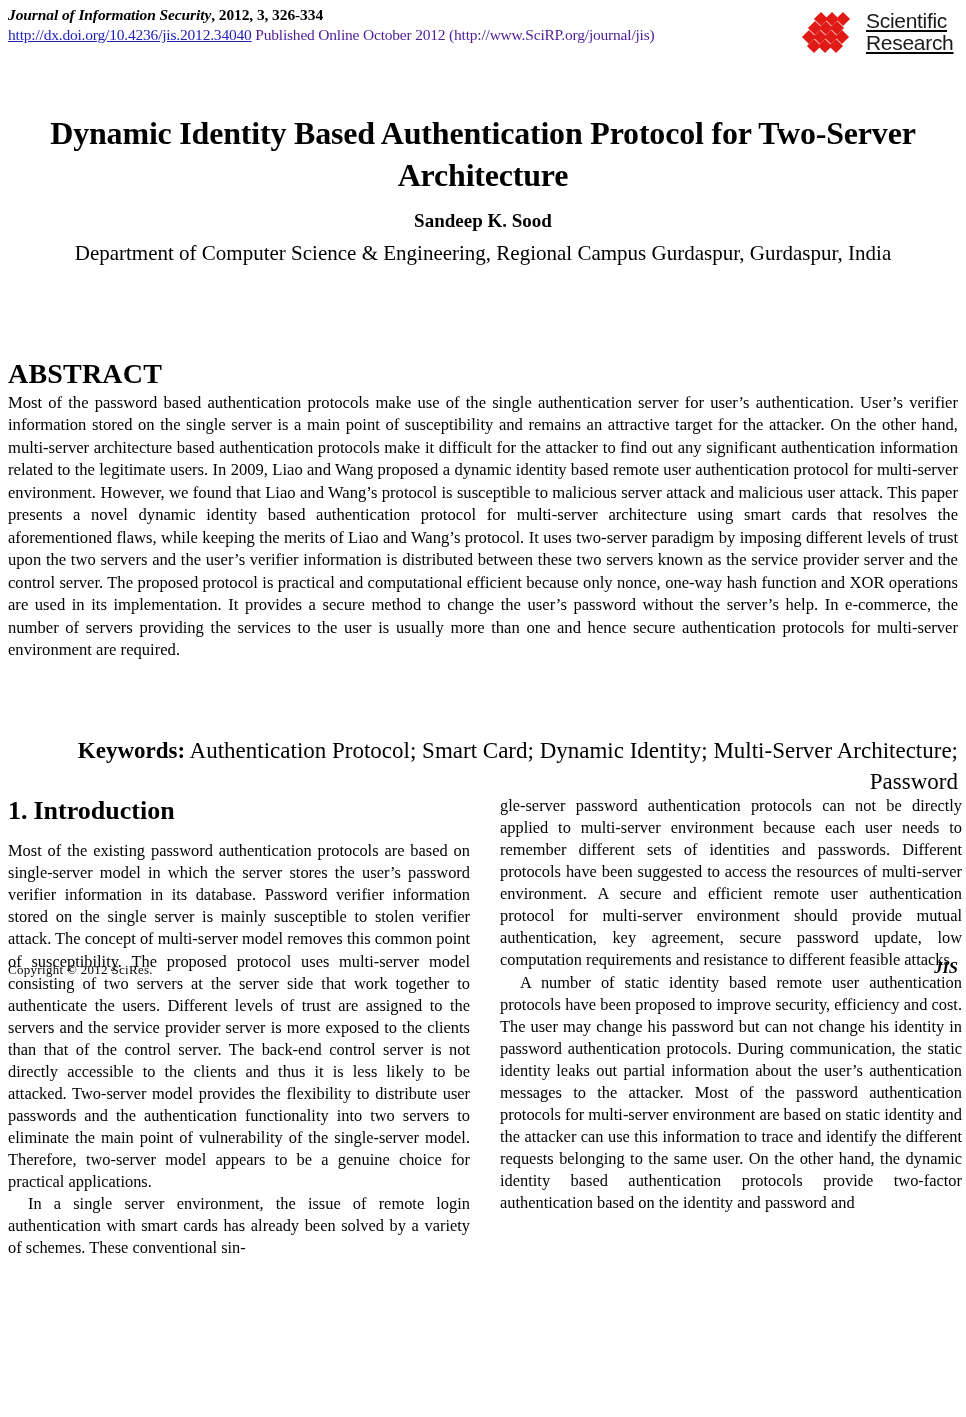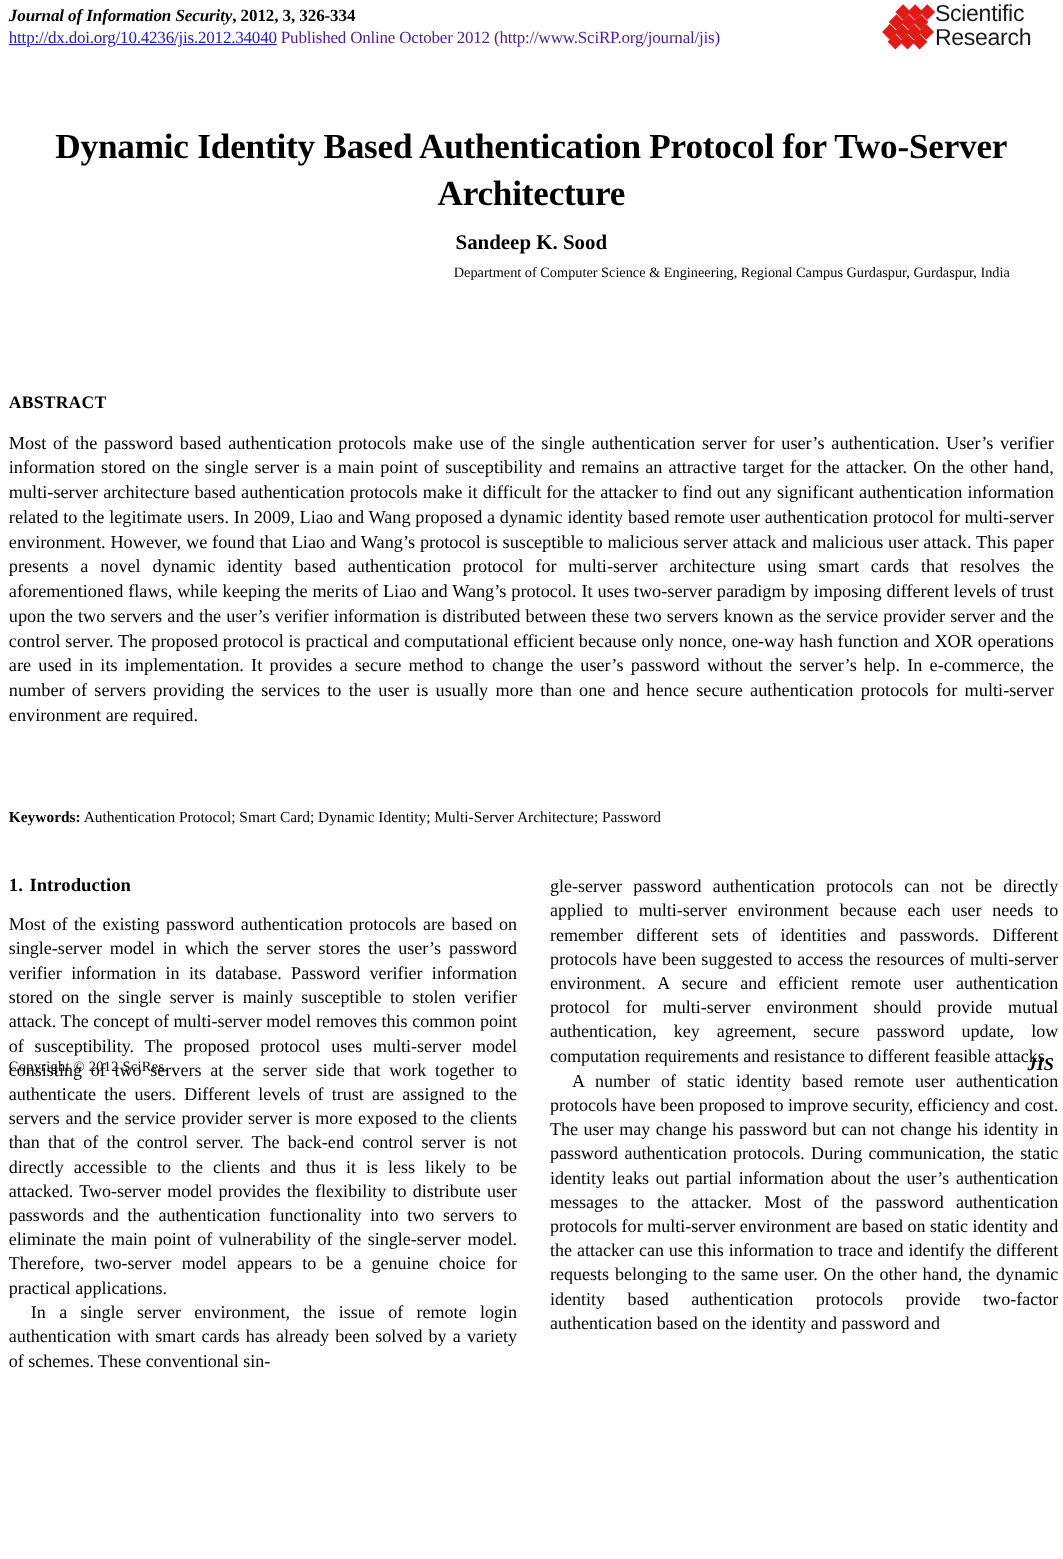--- a/index.html
+++ b/index.html
@@ -58,22 +58,23 @@
   }
 
   
   .logo {
     position: absolute;
     right: 4px;
     top: 2px;
     width: 160px;
     height: 52px;
     display: flex;
-    align-items: flex-start;
-    gap: 0;
+    align-items: flex-end;
+    gap: 16px;
+    text-decoration: underline;
   }
   .logo-mark {
     position: relative;
     width: 48px;
     height: 44px;
     flex: 0 0 48px;
   }
   .logo-mark i {
     position: absolute;
     width: 10px;
@@ -111,79 +112,80 @@
     width: 870px;
     text-align: center;
     font-size: 19px;
     font-weight: bold;
   }
   .affiliation {
     position: absolute;
     left: 48px;
     top: 240px;
     width: 870px;
-    text-align: right;
-    font-size: 13px;
+    text-align: center;
+    font-size: 21px;
     line-height: 1.30;
   }
   .email { display: block; }
   .dates {
     position: absolute;
     left: 48px;
     top: 301px;
     width: 870px;
     text-align: center;
     font-size: 16.5px;
   }
 
   
   .abstract-heading {
     position: absolute;
     left: 8px;
     top: 358px;
-    font-size: 16px;
+    font-size: 28px;
     font-weight: bold;
     letter-spacing: 0.2px;
   }
   .abstract-body {
     position: absolute;
     left: 8px;
     top: 392px;
     width: 950px;
     font-size: 16.6px;
     line-height: 1.355;
     text-align: justify;
     text-justify: inter-word;
     word-spacing: 0.1px;
   }
   .keywords {
     position: absolute;
     left: 8px;
     top: 735px;
     width: 950px;
-    font-size: 14px;
+    font-size: 23px;
     line-height: 1.35;
+    text-align: right;
   }
   .keywords b { font-weight: bold; }
 
   
   .col {
     position: absolute;
     top: 795px;
     width: 462px;
     font-size: 16.4px;
     line-height: 1.345;
     text-align: justify;
     text-justify: inter-word;
   }
   .col-left  { left: 8px; }
   .col-right { left: 500px; }
 
   .section-heading {
-    font-size: 17px;
+    font-size: 26px;
     font-weight: bold;
     margin: 0 0 14px 0;
     line-height: 1.2;
     text-align: left;
   }
   .section-heading .num { margin-right: 6px; }
 
   .col p {
     margin: 0;
     text-indent: 0;

